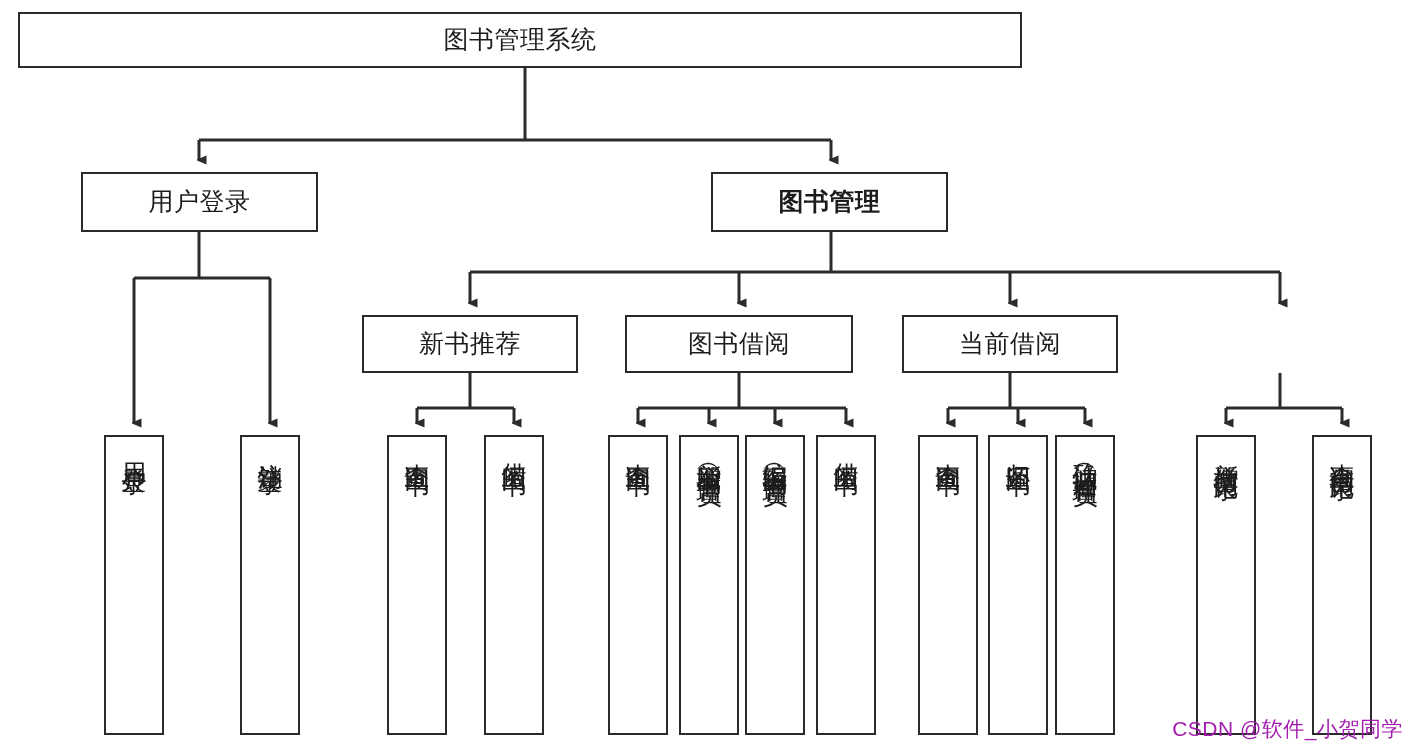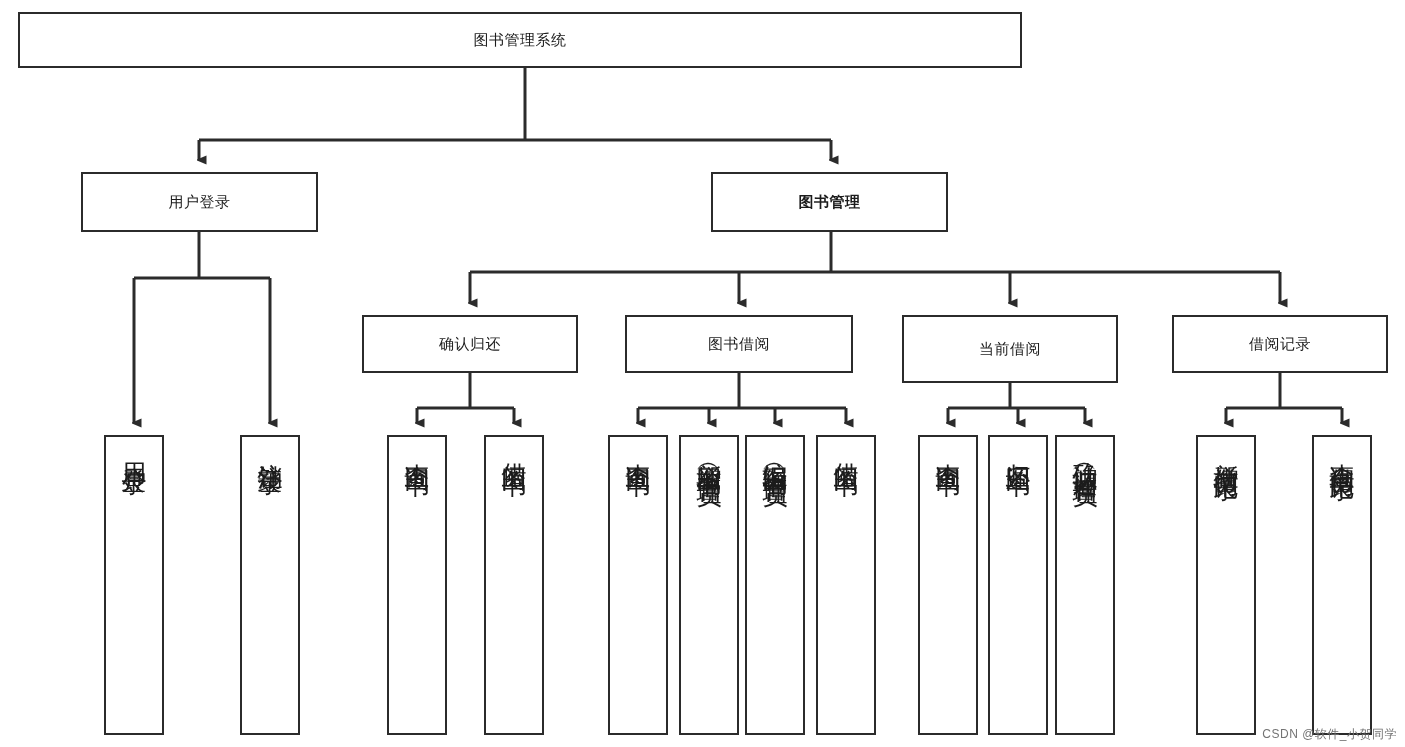--- a/index.html
+++ b/index.html
@@ -35,40 +35,40 @@
     color: #1c1c1c;
     z-index: 2;
   }
   .node .label {
     display: block;
     text-align: center;
     line-height: 1.18;
     letter-spacing: 0.5px;
   }
   .node.horizontal .label {
-    font-size: 15px;
+    font-size: 25px;
   }
   .node.vertical {
     padding: 6px 2px;
     align-items: flex-start;
   }
   .node.vertical .label {
     writing-mode: vertical-rl;
     text-orientation: upright;
     font-size: 25px;
     letter-spacing: 3px;
     line-height: 1;
     margin: 0 auto;
   }
   #watermark {
     position: absolute;
-    right: 8px;
+    right: 2px;
     bottom: 4px;
-    font-size: 12px;
-    color: #737373;
+    font-size: 21px;
+    color: #a21caf;
     z-index: 5;
     white-space: nowrap;
     letter-spacing: 0.5px;
   }
 </style>
 </head>
 <body>
 
 <div id="canvas">
 
@@ -127,30 +127,27 @@
   </div>
 
   <div class="node horizontal" style="left: 81px; top: 172px; width: 237px; height: 60px;">
     <span class="label">用户登录</span>
   </div>
   <div class="node horizontal" style="left: 711px; top: 172px; width: 237px; height: 60px; font-weight: bold;">
     <span class="label">图书管理</span>
   </div>
 
   <div class="node horizontal" style="left: 362px; top: 315px; width: 216px; height: 58px;">
-    <span class="label">确认归还</span>
+    <span class="label">新书推荐</span>
   </div>
   <div class="node horizontal" style="left: 625px; top: 315px; width: 228px; height: 58px; justify-content: center;">
     <span class="label">图书借阅</span>
   </div>
-  <div class="node horizontal" style="left: 902px; top: 315px; width: 216px; height: 68px;">
+  <div class="node horizontal" style="left: 902px; top: 315px; width: 216px; height: 58px;">
     <span class="label">当前借阅</span>
-  </div>
-  <div class="node horizontal" style="left: 1172px; top: 315px; width: 216px; height: 58px;">
-    <span class="label">借阅记录</span>
   </div>
 
   <div class="node vertical" style="left: 104px; top: 435px; width: 60px; height: 300px;">
     <span class="label">用户登录</span>
   </div>
   <div class="node vertical" style="left: 240px; top: 435px; width: 60px; height: 300px;">
     <span class="label">注销登录</span>
   </div>
   <div class="node vertical" style="left: 387px; top: 435px; width: 60px; height: 300px;">
     <span class="label">查询图书</span>

